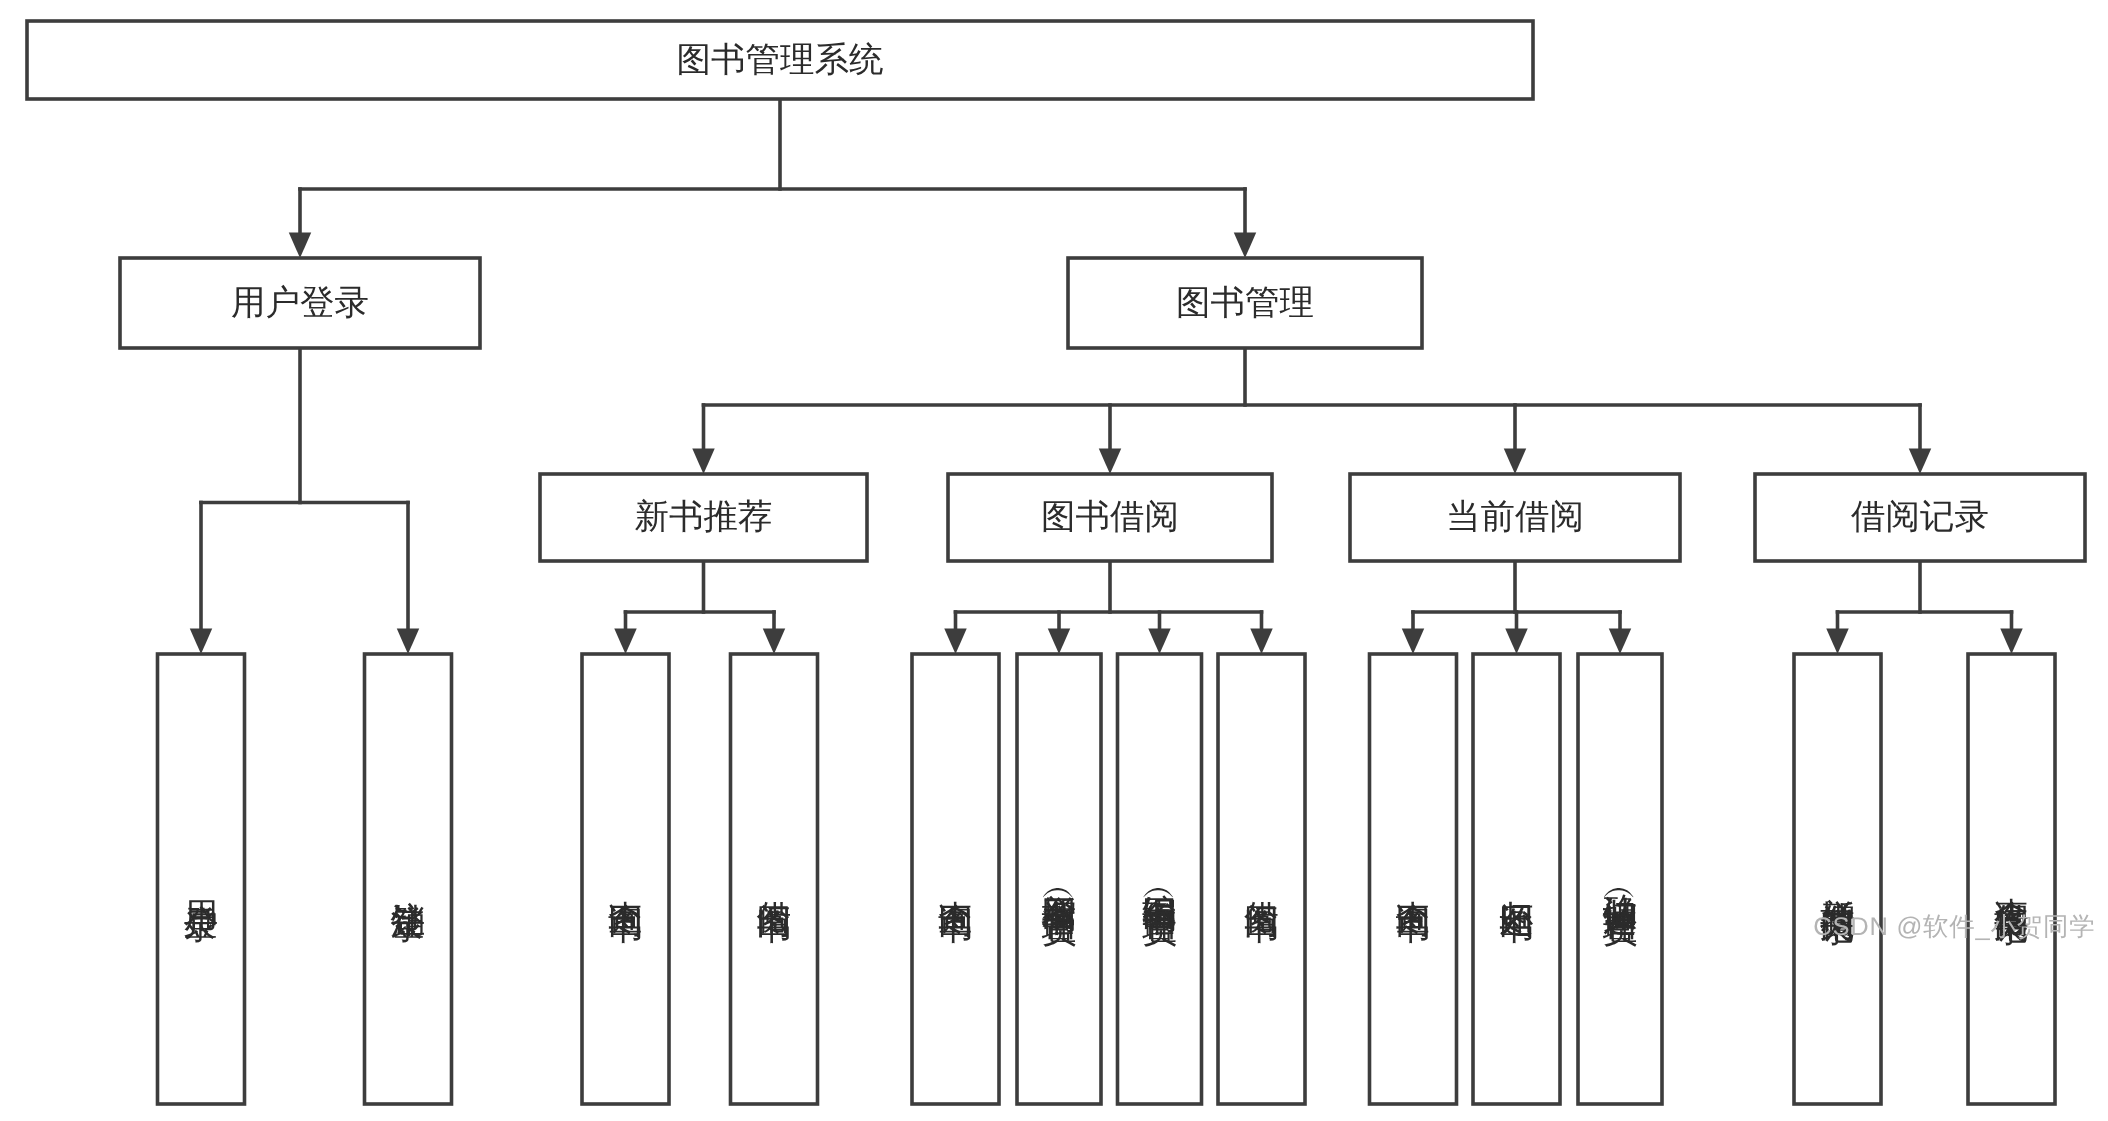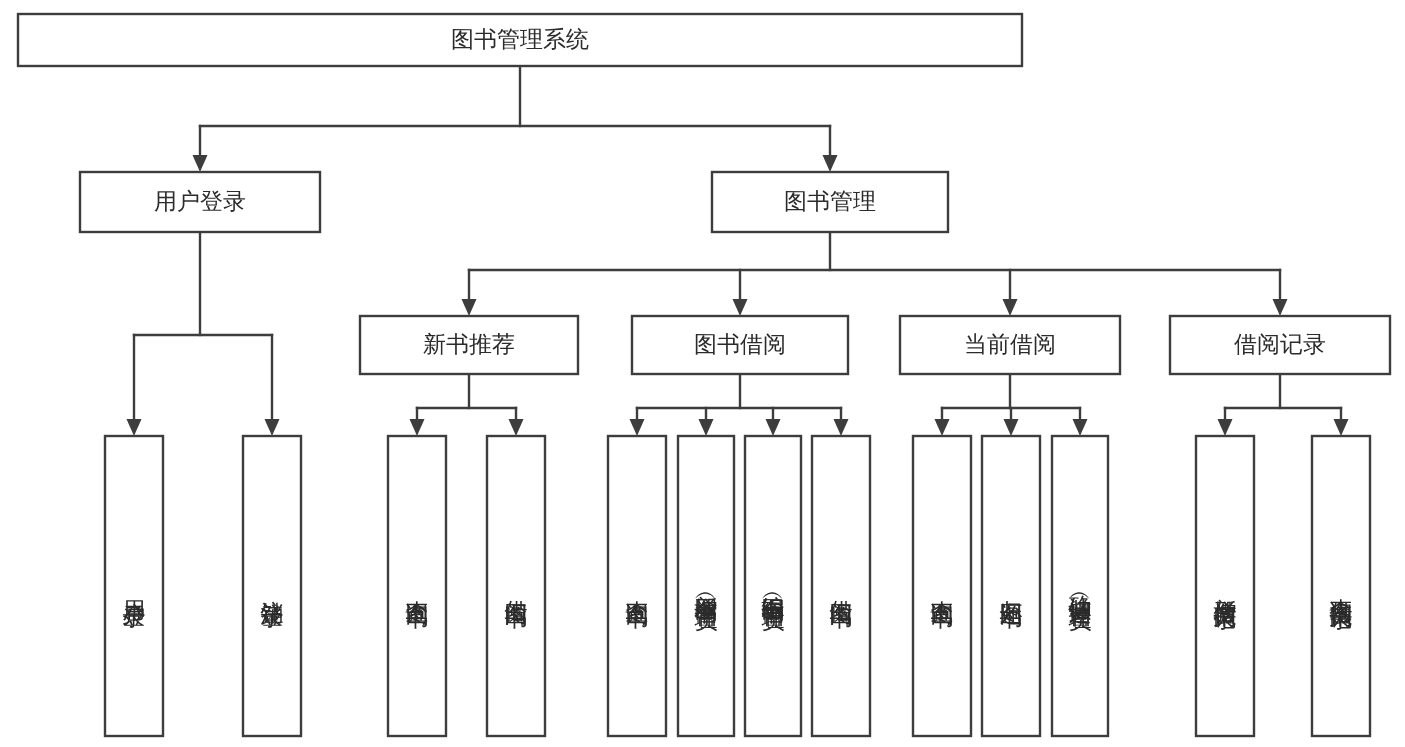--- a/index.html
+++ b/index.html
@@ -177,13 +177,14 @@
       <div class="leaf-label" style="left: 678px; top: 436px; width: 56px; height: 300px;">新增图书（管理员）</div>
       <div class="leaf-label" style="left: 745px; top: 436px; width: 56px; height: 300px;">编辑图书（管理员）</div>
       <div class="leaf-label" style="left: 812px; top: 436px; width: 58px; height: 300px;">借阅图书</div>
       <div class="leaf-label" style="left: 913px; top: 436px; width: 58px; height: 300px;">查询图书</div>
       <div class="leaf-label" style="left: 982px; top: 436px; width: 58px; height: 300px;">归还图书</div>
       <div class="leaf-label" style="left: 1052px; top: 436px; width: 56px; height: 300px;">确认归还（管理员）</div>
       <div class="leaf-label" style="left: 1196px; top: 436px; width: 58px; height: 300px;">新增借阅记录</div>
       <div class="leaf-label" style="left: 1312px; top: 436px; width: 58px; height: 300px;">查询借阅记录</div>
     </div>
 
+  <div class="watermark">CSDN @软件_小贺同学</div>
 </div>
 
 </body></html>

